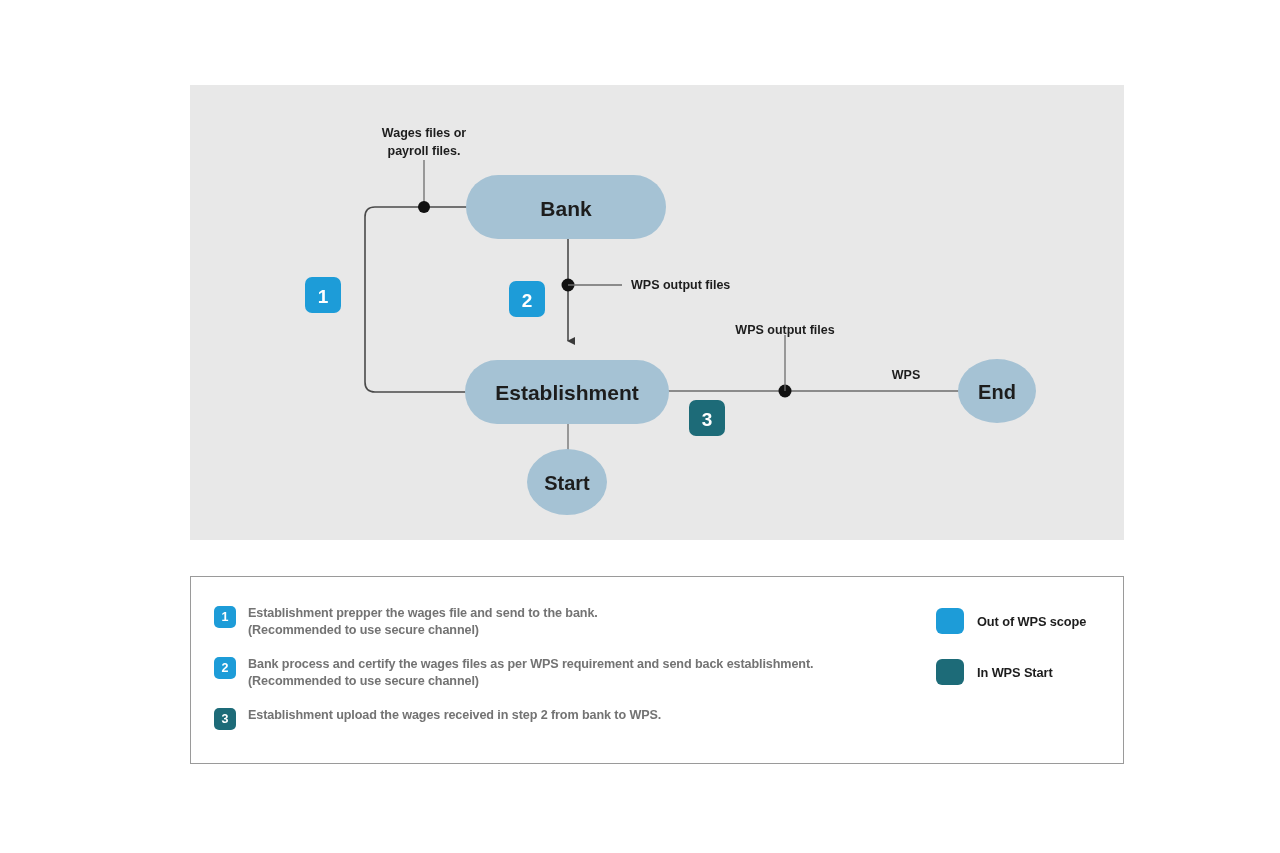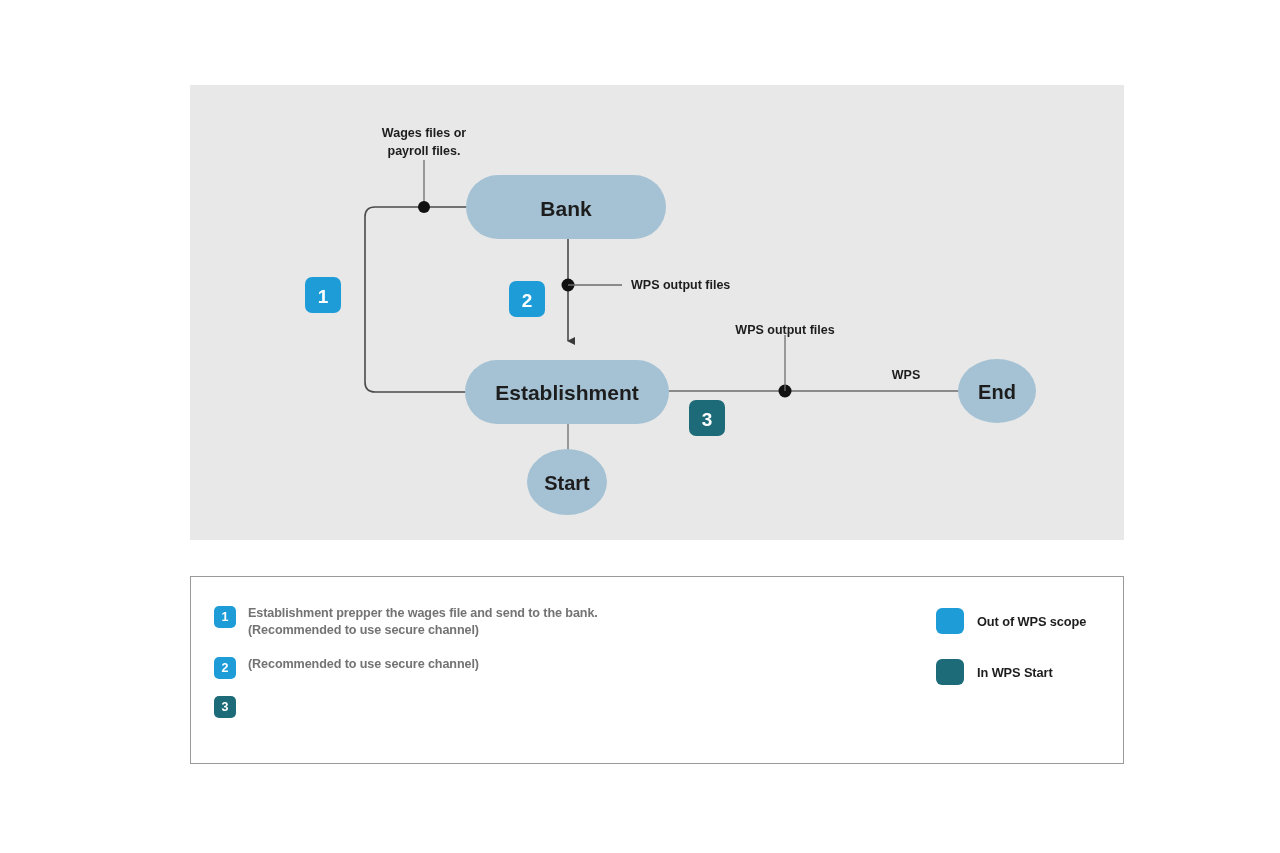--- a/index.html
+++ b/index.html
@@ -216,26 +216,30 @@
       <div class="step-badge" style="background: rgb(29, 156, 216);">1</div>
       <div class="step-text">
         <span>Establishment prepper the wages file and send to the bank.</span>
         <span class="sub">(Recommended to use secure channel)</span>
       </div>
     </div>
 
     <div class="legend-step">
       <div class="step-badge" style="background: rgb(29, 156, 216);">2</div>
       <div class="step-text">
+        <span>Bank process and certify the wages files as per WPS requirement and send back establishment.</span>
         <span class="sub">(Recommended to use secure channel)</span>
       </div>
     </div>
 
     <div class="legend-step">
       <div class="step-badge" style="background: rgb(29, 107, 120);">3</div>
+      <div class="step-text">
+        <span>Establishment upload the wages received in  step 2 from bank to WPS.</span>
+      </div>
     </div>
 
   </div>
 
   <div id="legend-key">
     <div class="key-row">
       <div class="key-swatch" style="background: rgb(29, 156, 216);"></div>
       <div class="key-label">Out of WPS scope</div>
     </div>
     <div class="key-row">

